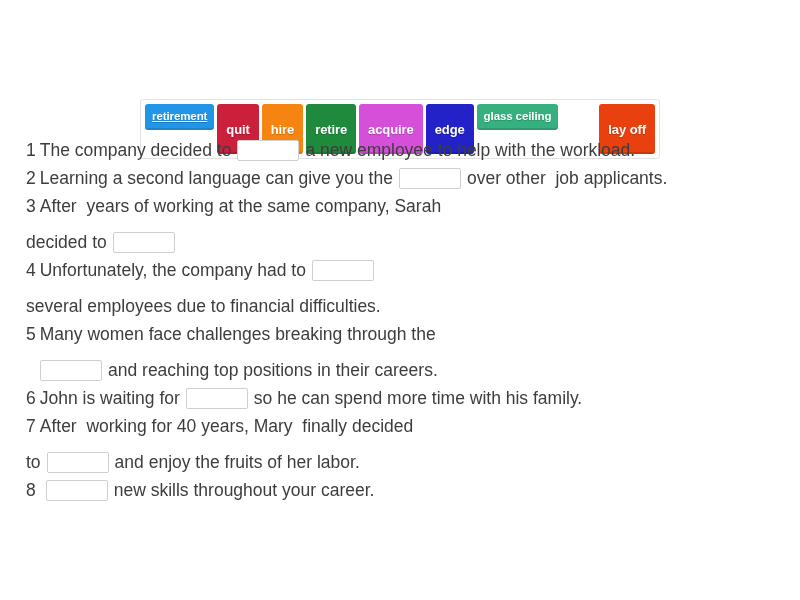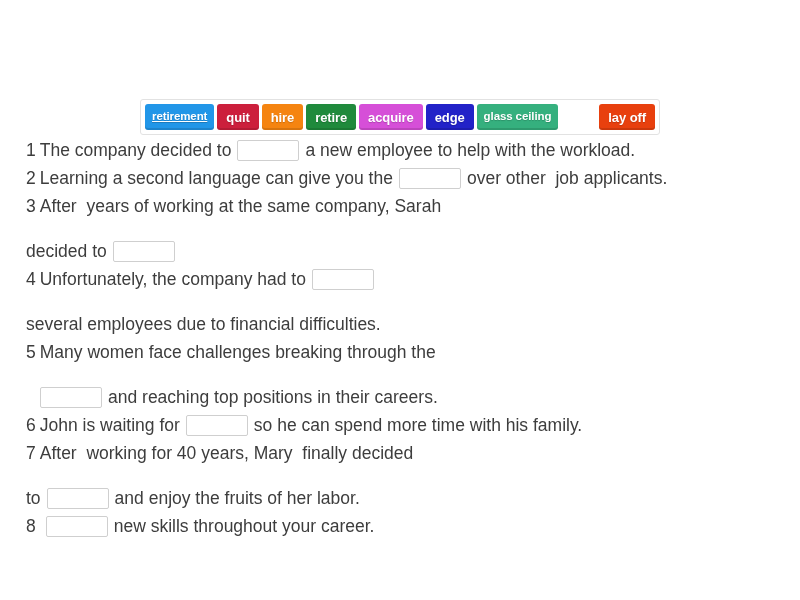--- a/index.html
+++ b/index.html
@@ -38,21 +38,21 @@
     padding: 4px 4px;
     border: 1px solid #e2e2e2;
     border-radius: 3px;
     background: #ffffff;
   }
   .tile {
     display: flex;
     align-items: center;
     justify-content: center;
     height: 26px;
-    padding: 0 9px;
+    padding: 12px 9px;
     border-radius: 3px;
     color: #ffffff;
     font-size: 13px;
     font-weight: bold;
     line-height: 1;
     white-space: nowrap;
     letter-spacing: -0.1px;
     text-shadow: 0 1px 1px rgba(0,0,0,0.18);
     box-shadow: inset 0 -2px 0 rgba(0,0,0,0.12);
     cursor: pointer;
@@ -72,21 +72,21 @@
     font-size: 17.5px;
     color: #3d3d3d;
   }
   .line {
     display: flex;
     align-items: center;
     flex-wrap: nowrap;
     height: 28px;
     white-space: pre;
   }
-  .line.gap-before { margin-top: 17px; }
+  .line.gap-before { margin-top: 8px; }
   .line.indent { padding-left: 8px; }
 
   .num {
     margin-right: 4px;
   }
   .txt {
     white-space: pre;
     text-align: center;
   }
   .blank {

